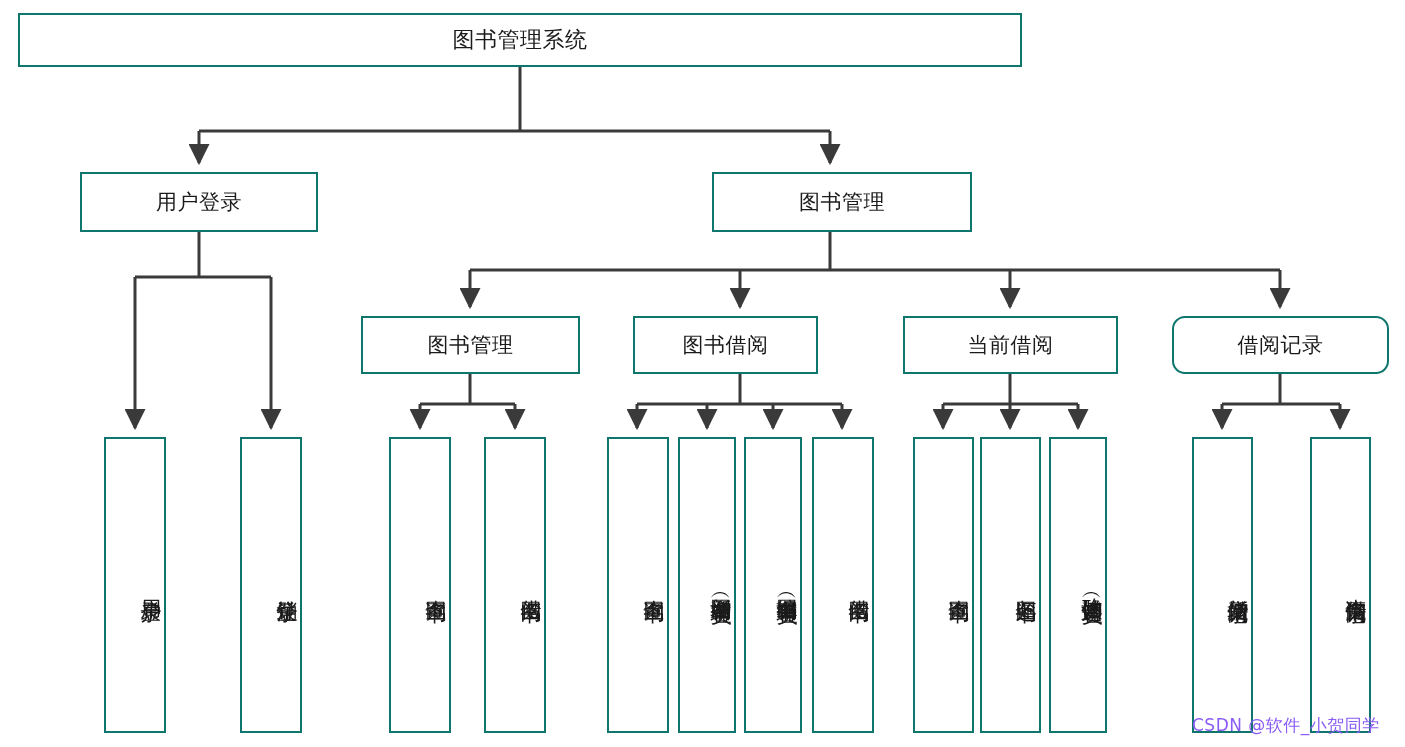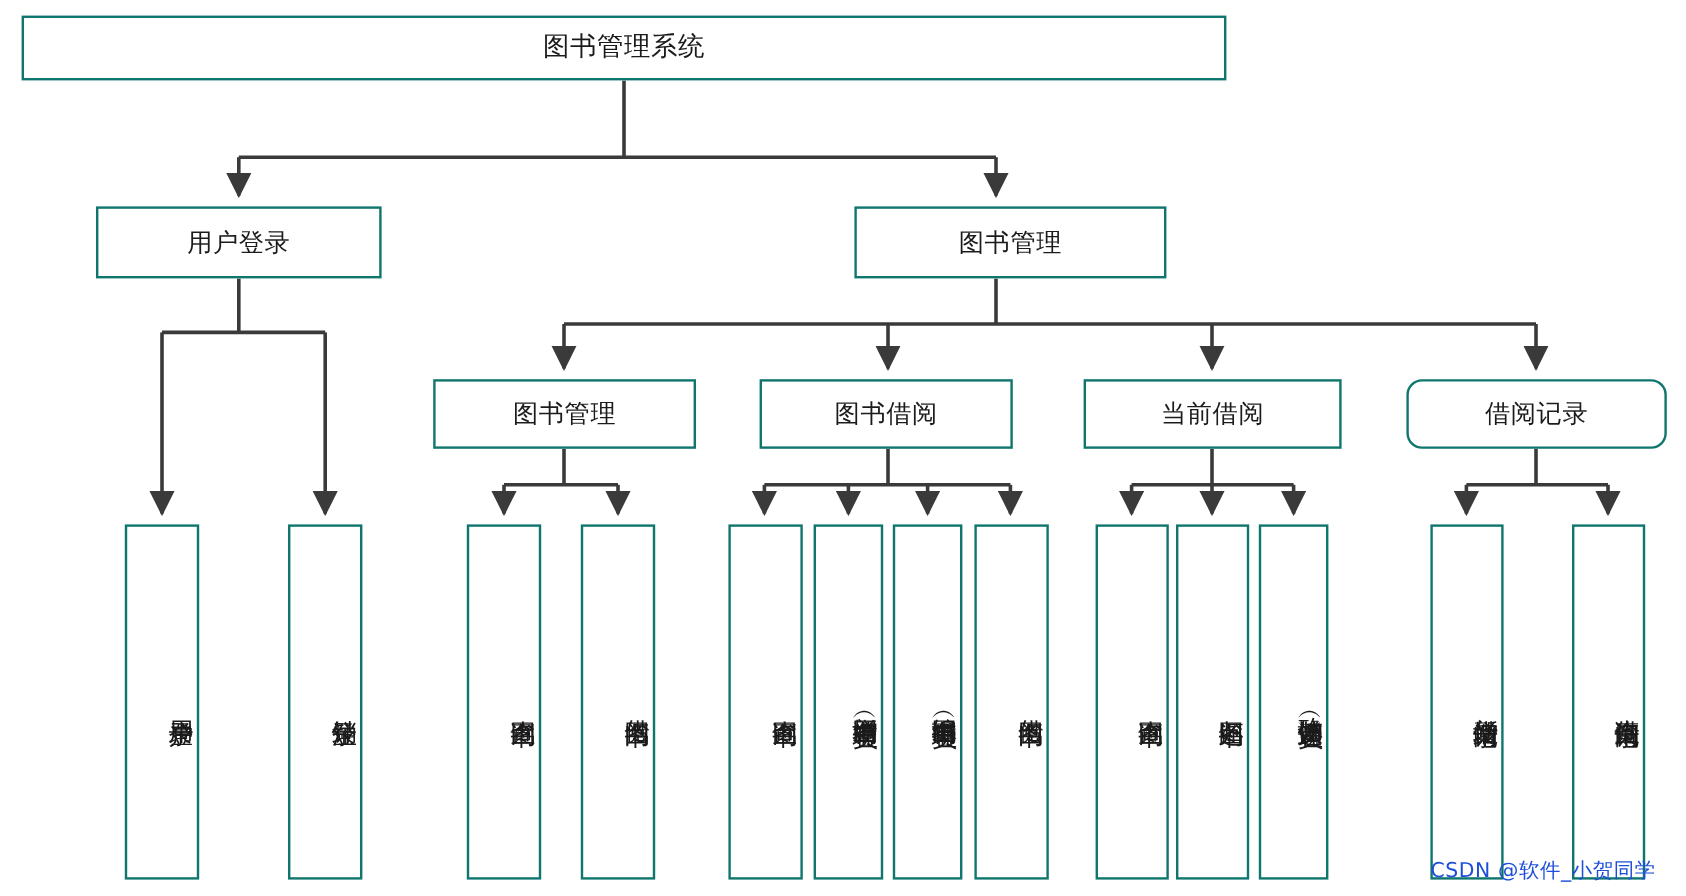--- a/index.html
+++ b/index.html
@@ -60,21 +60,21 @@
     writing-mode: vertical-rl;
     text-orientation: upright;
     display: block;
     white-space: nowrap;
   }
   .watermark {
     position: absolute;
     left: 1192px;
     top: 714px;
     font-size: 17px;
-    color: #1d4ed8;
+    color: #8b5cf6;
     white-space: nowrap;
     letter-spacing: 0.5px;
   }
 </style>
 </head>
 <body>
 
 <div id="diagram-root">
 
   <svg id="edges-layer" viewBox="0 0 1405 747" width="1405" height="747">
@@ -134,21 +134,21 @@
   <div class="node node-h" style="left:80px; top:172px; width:238px; height:60px;">
     <span>用户登录</span>
   </div>
   <div class="node node-h" style="left:712px; top:172px; width:260px; height:60px;">
     <span>图书管理</span>
   </div>
 
   <div class="node node-h" style="left:361px; top:316px; width:219px; height:58px;">
     <span>图书管理</span>
   </div>
-  <div class="node node-h" style="left:633px; top:316px; width:211px; height:58px;">
+  <div class="node node-h" style="left:633px; top:316px; width:185px; height:58px;">
     <span>图书借阅</span>
   </div>
   <div class="node node-h" style="left:903px; top:316px; width:215px; height:58px;">
     <span>当前借阅</span>
   </div>
   <div class="node node-h" style="left:1172px; top:316px; width:217px; height:58px;border-radius:13px;">
     <span>借阅记录</span>
   </div>
 
   <div class="node node-v" style="left:104px; top:437px; width:62px; height:296px;">

